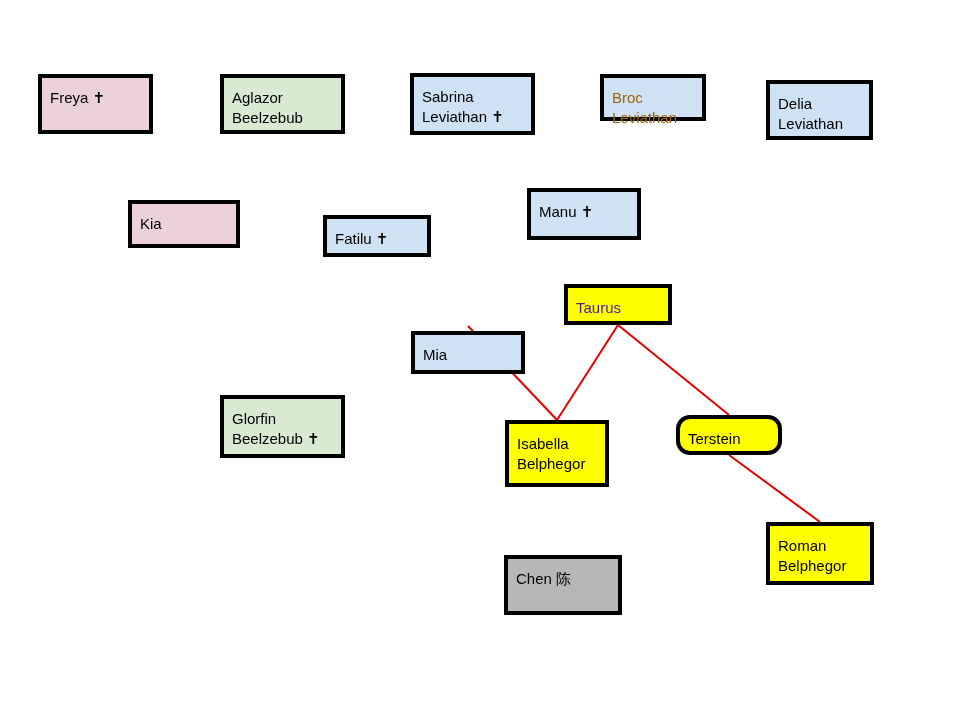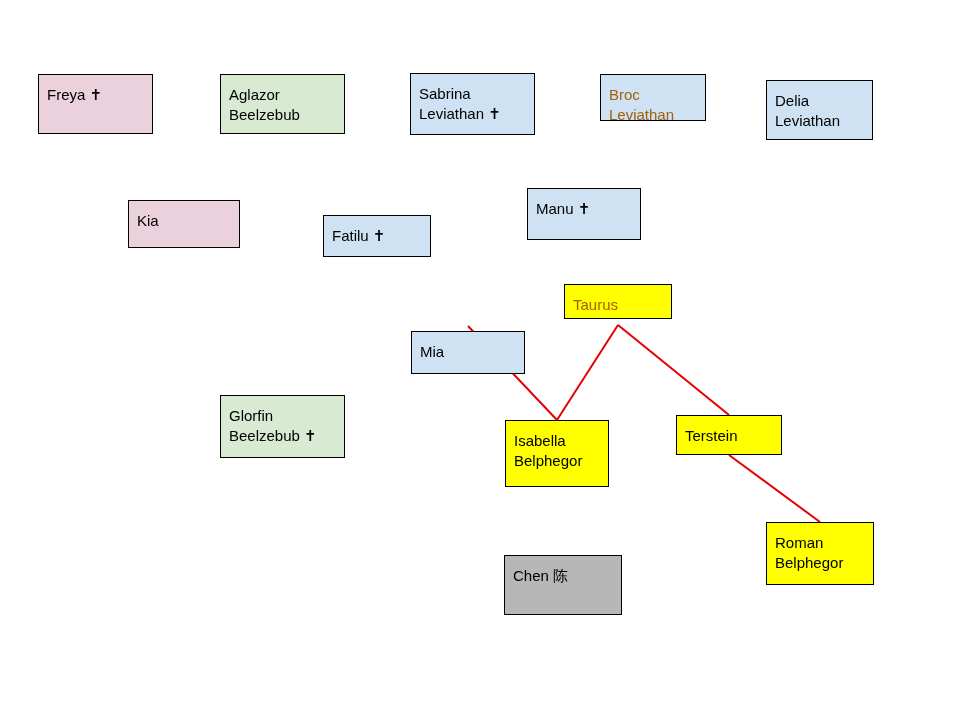--- a/index.html
+++ b/index.html
@@ -23,21 +23,21 @@
     .edge-layer {
       position: absolute;
       left: 0;
       top: 0;
       width: 960px;
       height: 720px;
     }
     .node {
       position: absolute;
       box-sizing: border-box;
-      border: 1px solid #be185d;
+      border: 4px solid #be185d;
       padding: 10px 8px 0 8px;
       font-size: 15px;
       line-height: 20px;
       color: #000000;
       text-align: left;
       cursor: default;
     }
     .node-label {
       display: block;
       word-wrap: break-word;
@@ -74,30 +74,30 @@
     </div>
     <div class="node" style="left: 323px; top: 215px; width: 108px; height: 42px; background: rgb(207, 226, 243); border-color: rgb(0, 0, 0); color: rgb(0, 0, 0);">
       <span class="node-label">Fatilu ✝</span>
     </div>
     <div class="node" style="left: 527px; top: 188px; width: 114px; height: 52px; background: rgb(207, 226, 243); border-color: rgb(0, 0, 0); color: rgb(0, 0, 0);">
       <span class="node-label">Manu ✝</span>
     </div>
     <div class="node" style="left: 411px; top: 283px; width: 114px; height: 43px; background: rgb(207, 226, 243); border-color: rgb(0, 0, 0); color: rgb(0, 0, 0); margin-top: 48px;">
       <span class="node-label">Mia</span>
     </div>
-    <div class="node" style="left: 564px; top: 284px; width: 108px; height: 35px; background: rgb(255, 255, 0); border-color: rgb(0, 0, 0); color: #a16207;">
+    <div class="node" style="left: 564px; top: 284px; width: 108px; height: 41px; background: rgb(255, 255, 0); border-color: rgb(0, 0, 0); color: #4c1d95;">
       <span class="node-label">Taurus</span>
     </div>
     <div class="node" style="left: 220px; top: 395px; width: 125px; height: 63px; background: rgb(217, 234, 211); border-color: rgb(0, 0, 0); color: rgb(0, 0, 0);">
       <span class="node-label">Glorfin Beelzebub ✝</span>
     </div>
     <div class="node" style="left: 505px; top: 420px; width: 104px; height: 67px; background: rgb(255, 255, 0); border-color: rgb(0, 0, 0); color: rgb(0, 0, 0);">
       <span class="node-label">Isabella Belphegor</span>
     </div>
-    <div class="node" style="left: 676px; top: 415px; width: 106px; height: 40px; background: rgb(255, 255, 0); border-color: rgb(0, 0, 0); color: rgb(0, 0, 0);">
+    <div class="node" style="left: 676px; top: 415px; width: 106px; height: 40px; background: rgb(255, 255, 0); border-color: rgb(0, 0, 0); color: rgb(0, 0, 0); border-radius: 14px;">
       <span class="node-label">Terstein</span>
     </div>
     <div class="node" style="left: 766px; top: 522px; width: 108px; height: 63px; background: rgb(255, 255, 0); border-color: rgb(0, 0, 0); color: rgb(0, 0, 0);">
       <span class="node-label">Roman Belphegor</span>
     </div>
     <div class="node" style="left: 504px; top: 555px; width: 118px; height: 60px; background: rgb(183, 183, 183); border-color: rgb(0, 0, 0); color: #000000;">
       <span class="node-label">Chen 陈</span>
     </div>
   </div>
 

